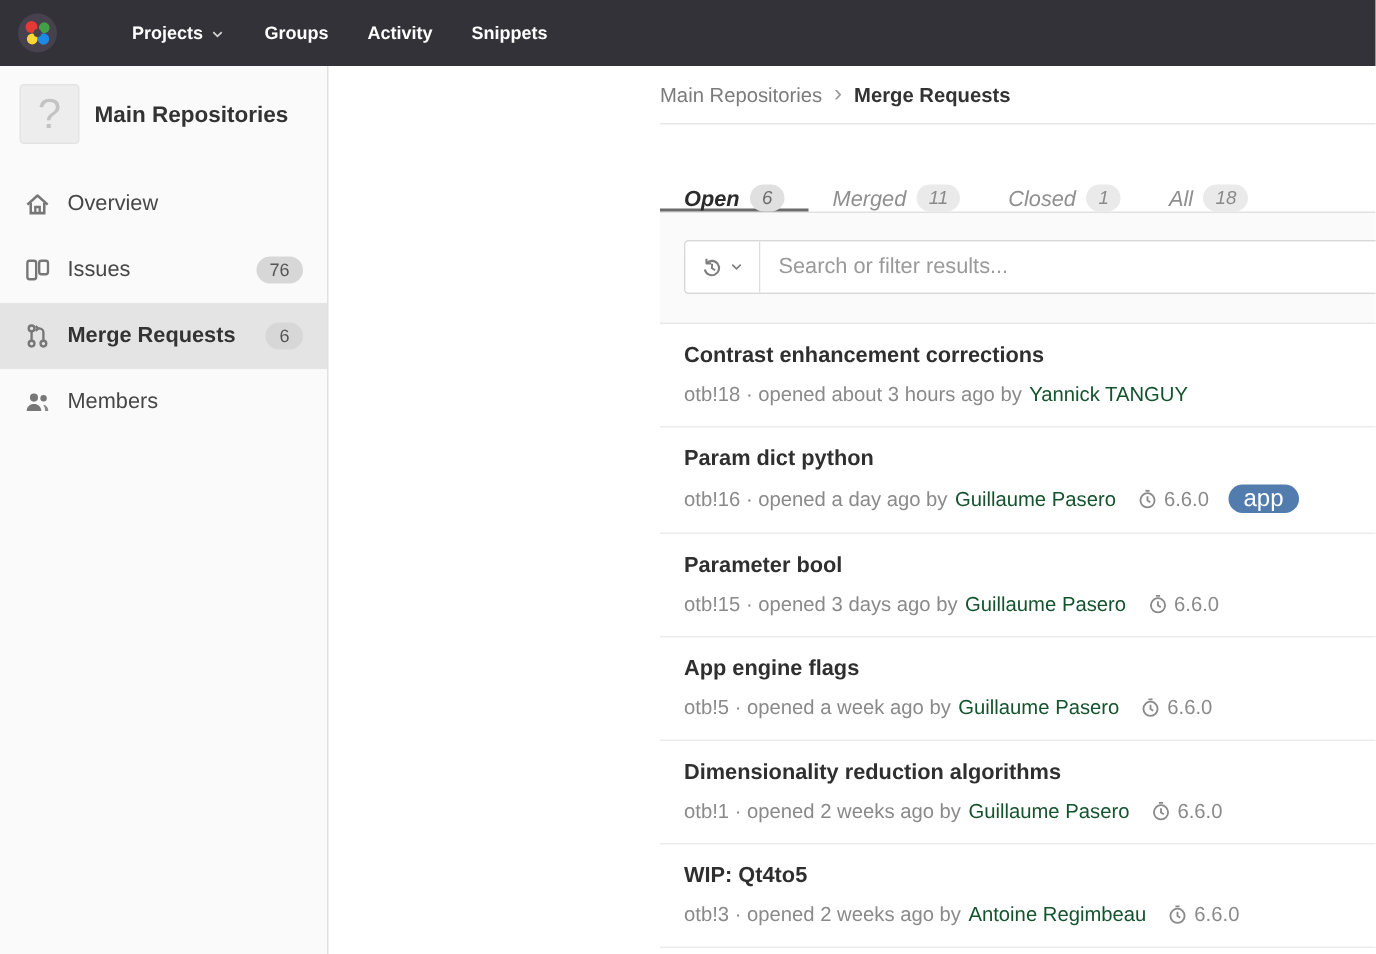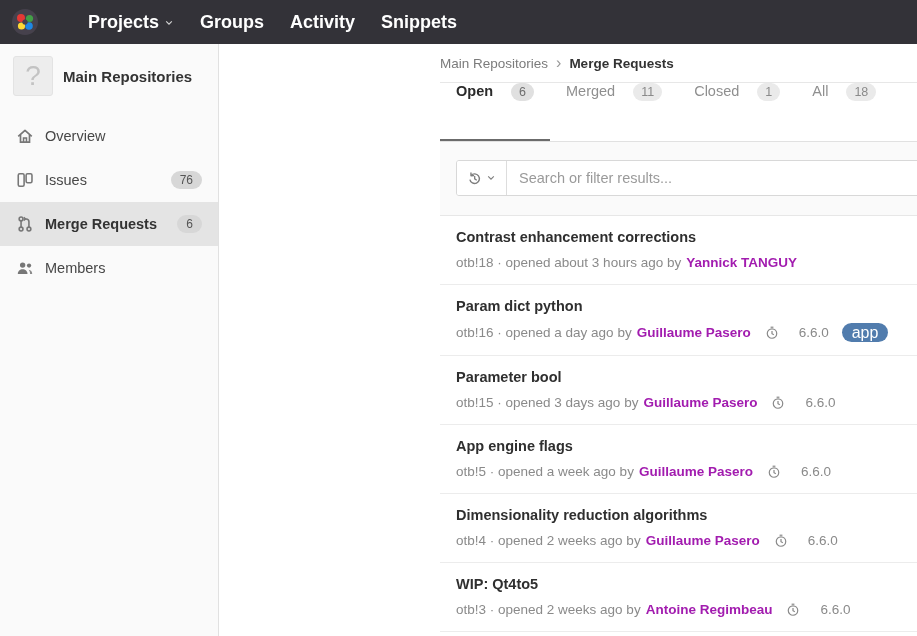--- a/index.html
+++ b/index.html
@@ -5,21 +5,21 @@
   * { margin:0; padding:0; box-sizing:border-box; }
   html,body { width:917px; height:636px; overflow:hidden; background:#fff;
               font-family:"Liberation Sans","DejaVu Sans",sans-serif; }
 
   
   .navbar { position:absolute; top:0; left:0; width:917px; height:44px;
             background:#333238; display:flex; align-items:center; z-index:20; }
   .logo { width:28px; height:28px; margin-left:11px; border-radius:50%; cursor:pointer; flex:none; }
   .logo svg { display:block; }
   .nav-links { display:flex; list-style:none; margin-left:36px; height:44px; }
-  .nav-item { color:#fff; font-size:18px; font-weight:bold; padding:0 13px;
+  .nav-item { color:#fff; font-size:12px; font-weight:bold; padding:0 13px;
               display:flex; align-items:center; gap:5px; cursor:pointer; white-space:nowrap; }
   .nav-chev { display:inline-flex; color:#d5d5d5; margin-top:2px; }
 
   
   .sidebar { position:absolute; top:44px; left:0; width:219px; height:592px;
              background:#fafafa; border-right:1px solid #e1e1e1; z-index:10; }
   .project-header { display:flex; align-items:center; padding:12px 14px 12px 13px; cursor:pointer; }
   .avatar { width:40px; height:40px; background:#ededed; border:1px solid #e3e3e3;
             border-radius:3px; color:#c3c3c3; font-size:28px; line-height:1;
             display:flex; align-items:center; justify-content:center; flex:none; }
@@ -38,44 +38,44 @@
           background:#fff; overflow:hidden; }
   .container { margin-left:221px; width:760px; }
 
   .breadcrumb { height:39px; display:flex; align-items:center;
                 border-bottom:1px solid #e7e7e7; font-size:13.5px; }
   .bc-parent { color:#7b7b7b; cursor:pointer; }
   .bc-sep { color:#999; margin:0 8px; font-size:16px; line-height:1; }
   .bc-current { color:#333; font-weight:bold; }
 
   .tabs { display:flex; height:59px; border-bottom:1px solid #e1e1e1; }
-  .tab { display:flex; align-items:flex-start; gap:18px; padding:0 16px; font-size:14.5px;
-         color:#8f8f8f; cursor:pointer; }
+  .tab { display:flex; align-items:flex-end; gap:7px; padding:0 16px; font-size:14.5px;
+         color:#8f8f8f; cursor:pointer;font-style:italic; }
   .tab.active { color:#2b2b2b; font-weight:bold; box-shadow: inset 0 -2px 0 #6b6b6b; }
   .tab-badge { background:#eaeaea; color:#8a8a8a; border-radius:10px; font-size:12.5px;
                font-weight:normal; padding:1px 8px; line-height:16px; }
   .tab.active .tab-badge { background:#e0e0e0; color:#6d6d6d; }
 
   .filter-bar { background:#fafafa; padding:18px 0 19px 16px; border-bottom:1px solid #e7e7e7; }
   .search-group { display:flex; height:36px; width:720px; background:#fff;
                   border:1px solid #d8d8d8; border-radius:3px; overflow:hidden; }
   .search-addon { width:50px; background:#fff; border:none; border-right:1px solid #ddd;
                   display:flex; align-items:center; justify-content:center; gap:4px;
                   color:#7e7e7e; cursor:pointer; }
   .search-addon span { display:inline-flex; }
   .search-input { border:none; outline:none; flex:1; padding:0 12px; font-size:14.5px;
                   color:#333; font-family:inherit; background:#fff; }
   .search-input::placeholder { color:#9a9a9a; }
 
   .mr-row { padding:12px 0 13px 16px; border-bottom:1px solid #ececec; }
   .mr-title { font-size:14.5px; font-weight:bold; color:#2f2f2f; cursor:pointer; line-height:19px; }
   .mr-meta { margin-top:7px; font-size:13.5px; color:#8a8a8a; display:flex;
              align-items:center; gap:5px; line-height:17px; }
-  .mr-author { color:#a21caf; cursor:pointer;font-weight:bold; }
-  .milestone { display:inline-flex; align-items:center; gap:20px; margin-left:9px;
+  .mr-author { color:#14532d; cursor:pointer; }
+  .milestone { display:inline-flex; align-items:center; gap:4px; margin-left:9px;
                color:#8a8a8a; cursor:pointer; }
   .milestone .clock { display:inline-flex; color:#8a8a8a; }
   .label-pill { margin-left:8px; color:#fff; font-size:16px; padding:3px 10px;
                 border-radius:10px; line-height:13px; cursor:pointer; }
 </style>
 </head>
 <body>
 
 <nav class="navbar">
   <div class="logo">
@@ -295,21 +295,21 @@
               </span>
               <span>6.6.0</span>
             </span>
 
           </div>
         </div>
 
         <div class="mr-row">
           <div class="mr-title">Dimensionality reduction algorithms</div>
           <div class="mr-meta">
-            <span>otb!4 · opened 2 weeks ago by</span>
+            <span>otb!1 · opened 2 weeks ago by</span>
             <span class="mr-author">Guillaume Pasero</span>
             <span class="milestone">
               <span class="clock">
                 <svg viewBox="0 0 16 16" width="14" height="14">
                   <circle cx="8" cy="8.6" r="5.4" fill="none" stroke="currentColor" stroke-width="1.4"></circle>
                   <path d="M6.4 1.4 H9.6" stroke="currentColor" stroke-width="1.4"></path>
                   <path d="M8 5.6 V8.8 L10.1 10.1" fill="none" stroke="currentColor" stroke-width="1.4"></path>
                 </svg>
               </span>
               <span>6.6.0</span>

